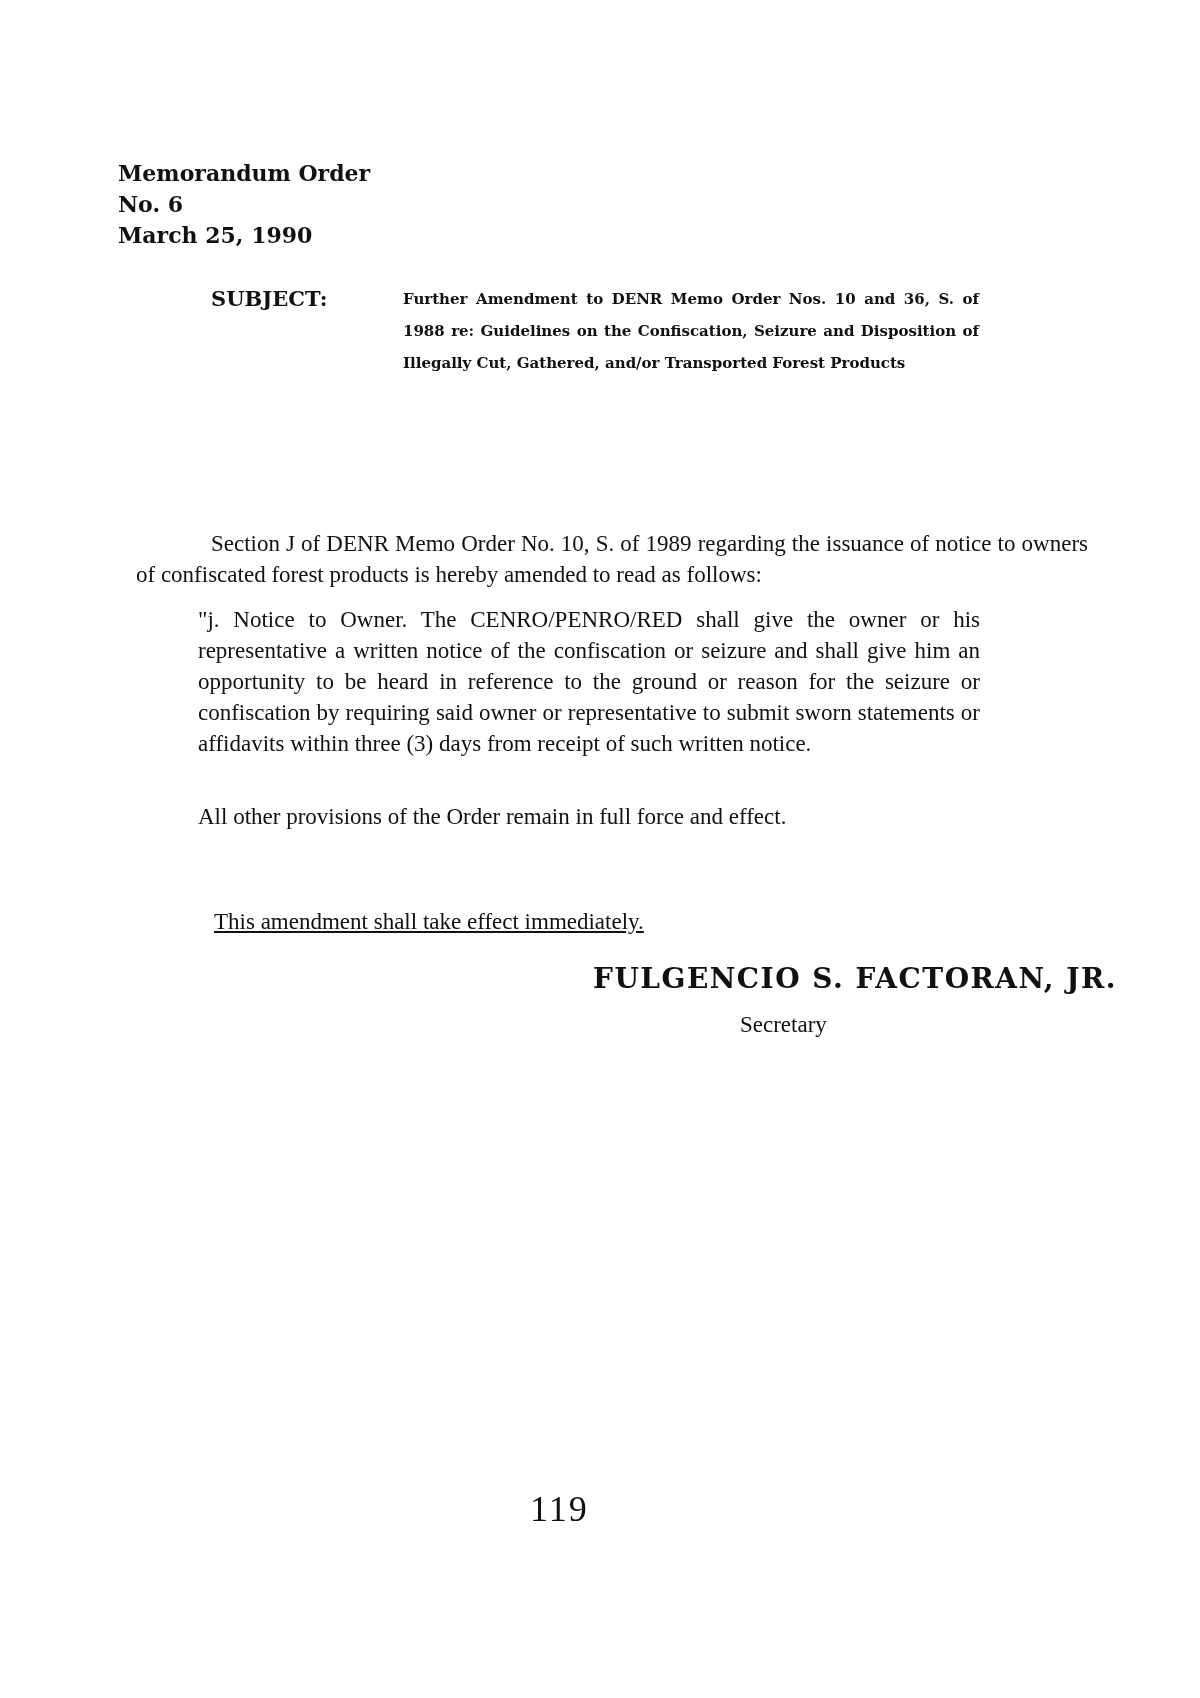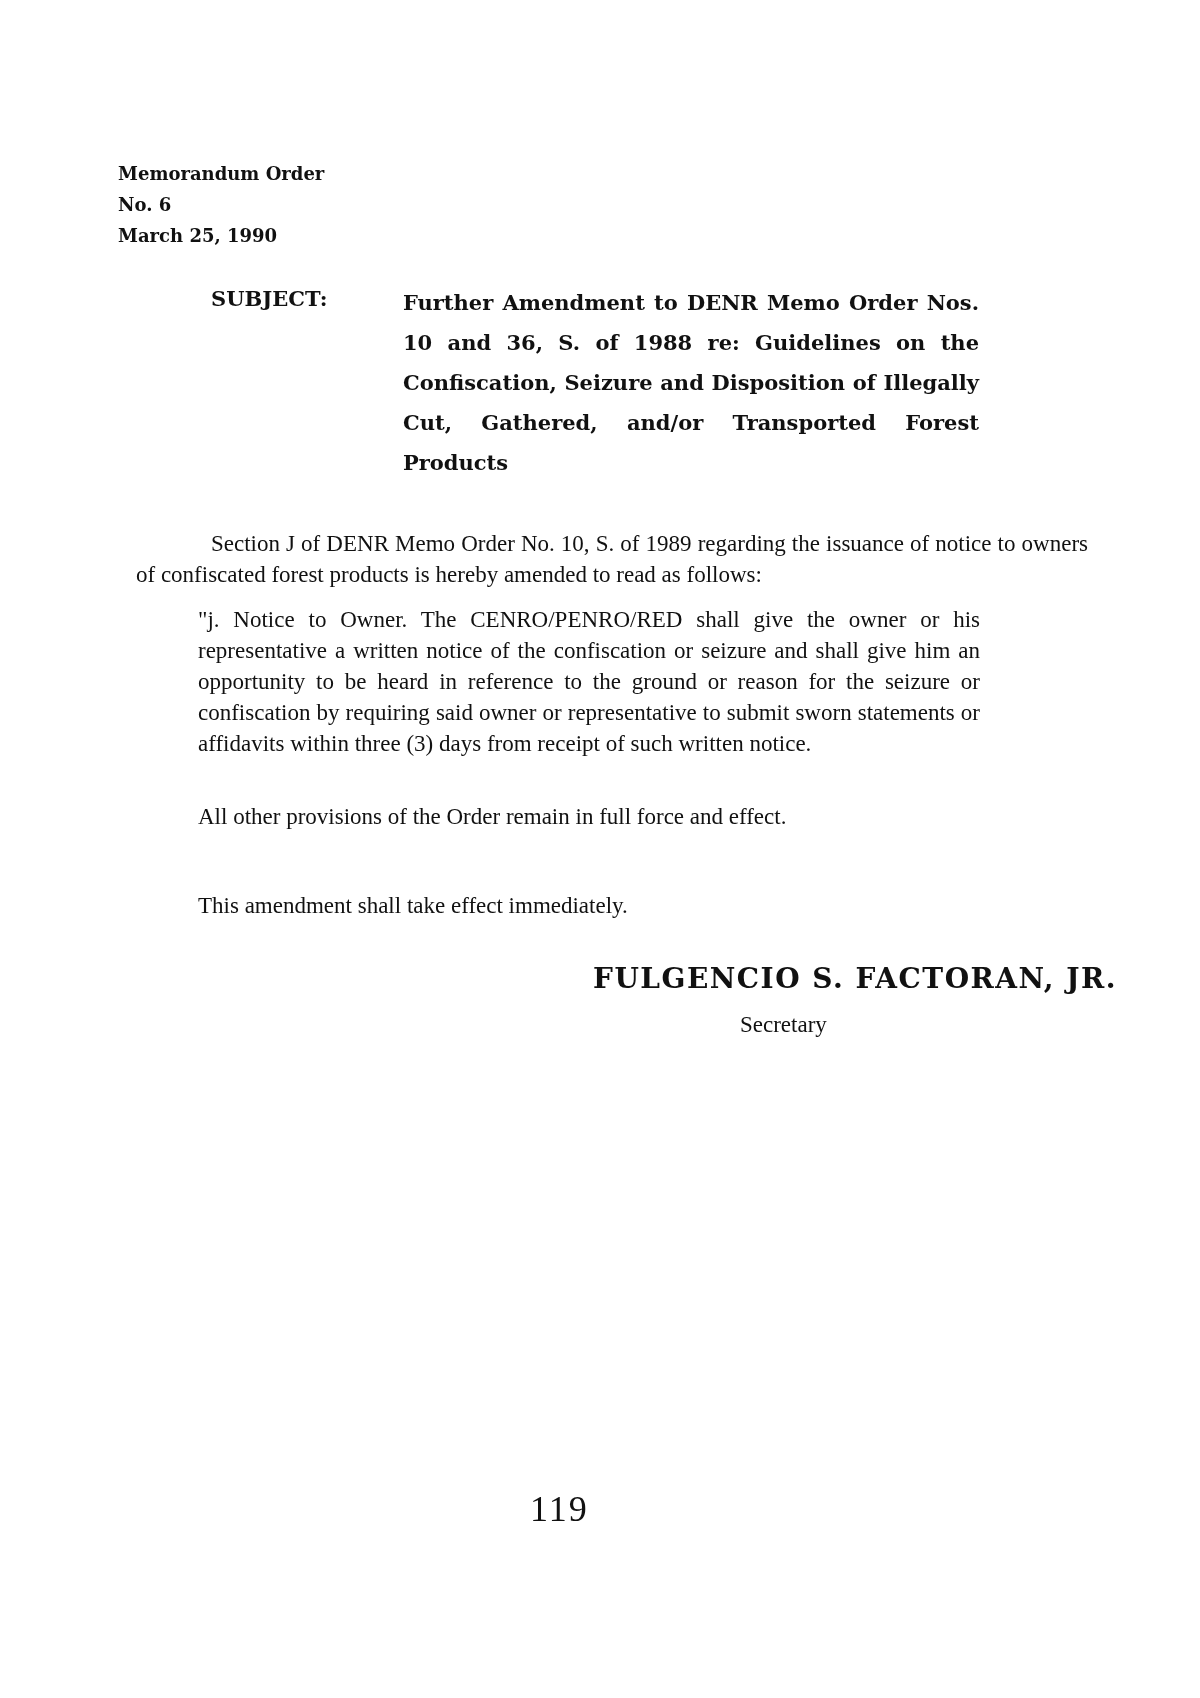--- a/index.html
+++ b/index.html
@@ -1,22 +1,22 @@
 <!DOCTYPE html>
 <html><head>
 <meta charset="utf-8">
 <style>
   html, body { margin: 0; padding: 0; background: #ffffff; }
   body { width: 1200px; height: 1698px; position: relative; overflow: hidden; color: #111; }
   .bold { font-family: "DejaVu Serif", serif; font-weight: bold; }
   .serif { font-family: "Liberation Serif", serif; }
-  .header { position: absolute; left: 118px; top: 158px; font-size: 18px; line-height: 31px; }
+  .header { position: absolute; left: 118px; top: 158px; font-size: 22px; line-height: 31px; }
   .header div { white-space: nowrap; }
   .subject-label { position: absolute; left: 211px; top: 283px; font-size: 21px; line-height: 32px; }
-  .subject-text { position: absolute; left: 403px; top: 283px; width: 576px; font-size: 21px; line-height: 40px; text-align: justify; }
+  .subject-text { position: absolute; left: 403px; top: 283px; width: 576px; font-size: 15px; line-height: 32px; text-align: justify; }
   .para { position: absolute; font-size: 23px; line-height: 31px; }
   .intro { left: 118px; top: 510px; width: 952px; text-align: justify; text-indent: 75px; }
   .quote { left: 198px; top: 604px; width: 782px; text-align: justify; }
   .p2 { left: 198px; top: 801px; width: 800px; }
   .p3 { left: 198px; top: 890px; width: 800px; }
   .signer { position: absolute; left: 593px; top: 964px; font-size: 28px; line-height: 30px; letter-spacing: 1.5px; white-space: nowrap; }
   .title { position: absolute; left: 740px; top: 1010px; font-size: 23px; line-height: 30px; font-family: Liberation Serif, serif; }
   .page-number { position: absolute; left: 530px; top: 1488px; font-size: 36px; letter-spacing: 2px; }
 </style>
 </head>
@@ -29,19 +29,19 @@
     <div>No. 6</div>
     <div>March 25, 1990</div>
   </div>
 
   <div class="subject-label bold">SUBJECT:</div>
   <div class="subject-text bold">Further Amendment to DENR Memo Order Nos. 10 and 36, S. of 1988 re: Guidelines on the Confiscation, Seizure and Disposition of Illegally Cut, Gathered, and/or Transported Forest Products</div>
 
   <p class="para serif intro" style="margin:18px;">Section J of DENR Memo Order No. 10, S. of 1989 regarding the issuance of notice to owners of confiscated forest products is hereby amended to read as follows:</p>
   <p class="para serif quote" style="margin:0;">"j. Notice to Owner. The CENRO/PENRO/RED shall give the owner or his representative a written notice of the confiscation or seizure and shall give him an opportunity to be heard in reference to the ground or reason for the seizure or confiscation by requiring said owner or representative to submit sworn statements or affidavits within three (3) days from receipt of such written notice.</p>
   <p class="para serif p2" style="margin:0;">All other provisions of the Order remain in full force and effect.</p>
-  <p class="para serif p3" style="margin:0;">This amendment shall take effect immediately.</p>
+  <p class="para serif p3" style="margin:16px;text-decoration:underline;">This amendment shall take effect immediately.</p>
 
   <div class="signer bold">FULGENCIO S. FACTORAN, JR.</div>
   <div class="title serif">Secretary</div>
 
   <div class="page-number serif">119</div>
 </div>
 
 </body></html>

